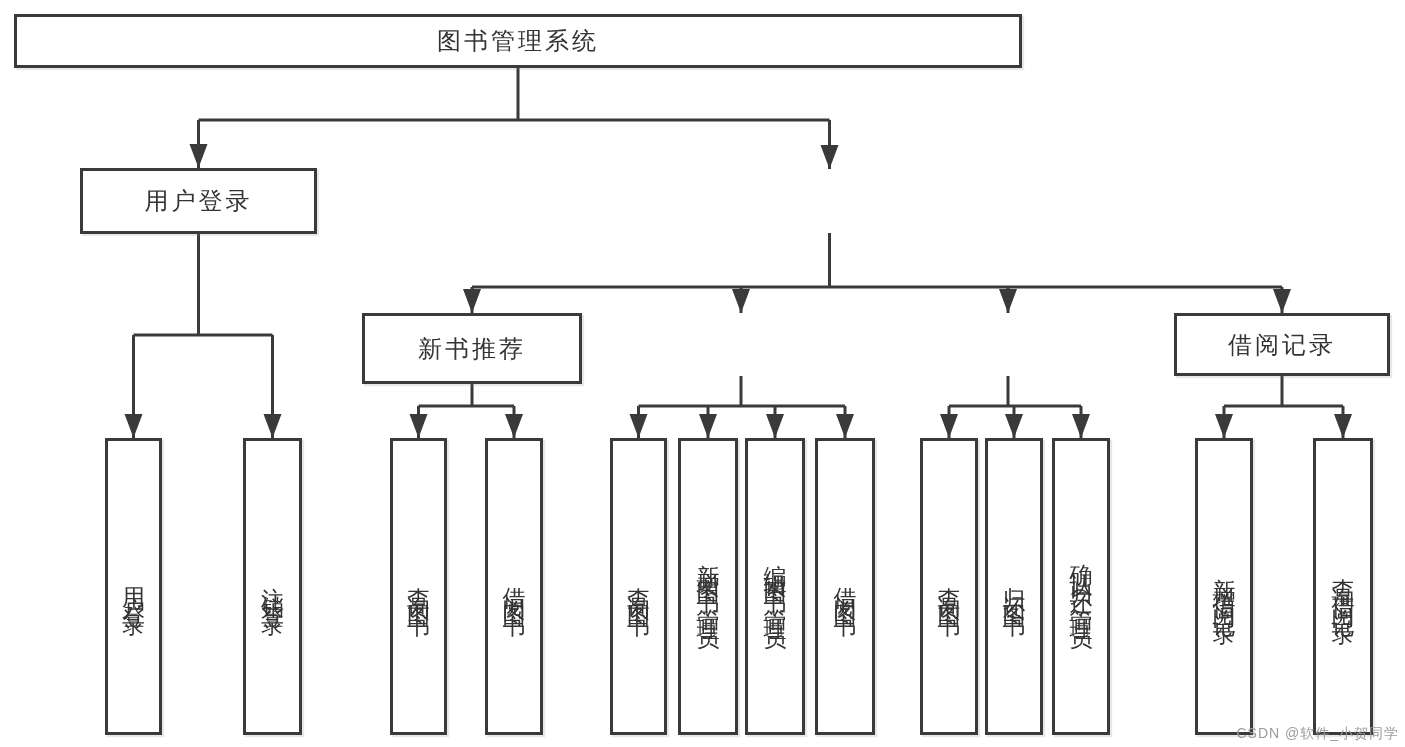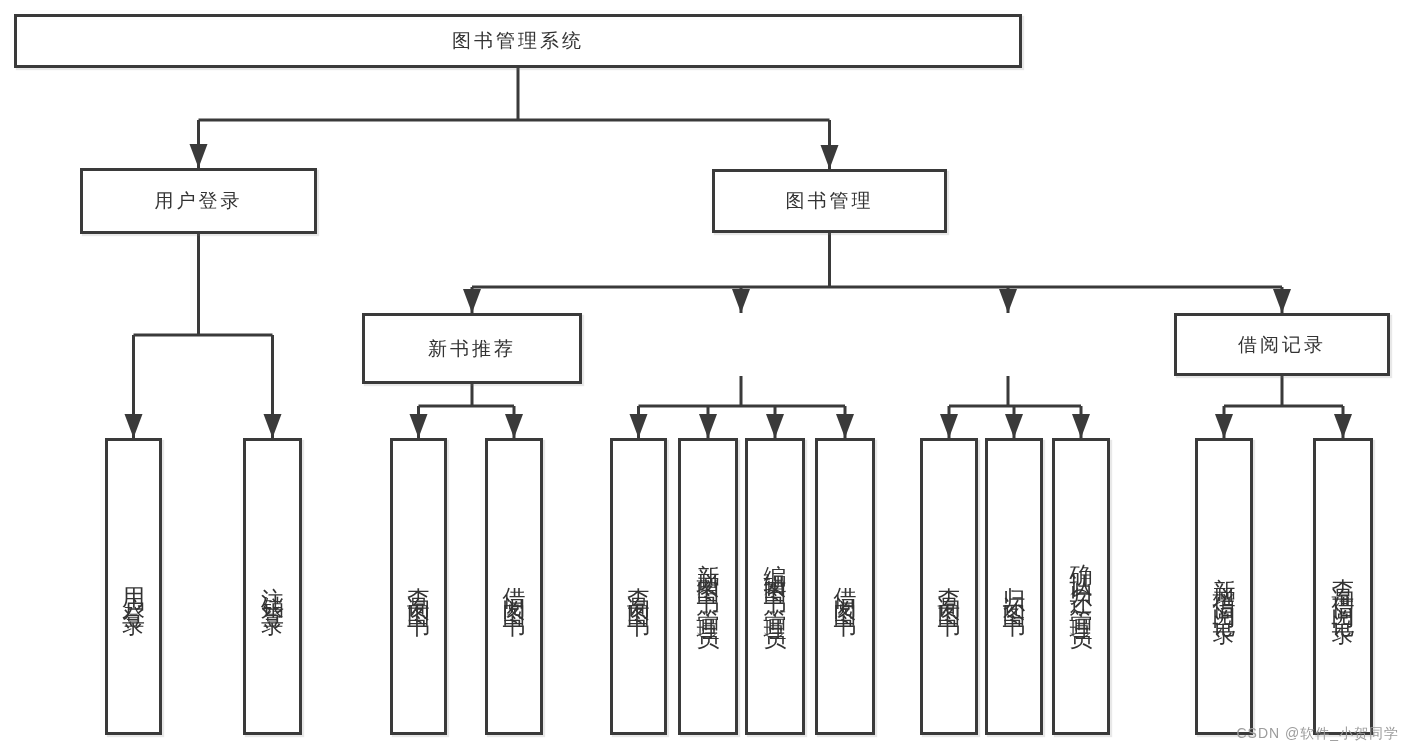--- a/index.html
+++ b/index.html
@@ -7,21 +7,21 @@
     position:relative;width:1405px;height:747px;background:#fff;
     font-family:"Liberation Sans","DejaVu Sans",sans-serif;overflow:hidden;
   }
   svg.connectors{position:absolute;left:0;top:0;width:1405px;height:747px;}
   svg.connectors path{fill:none;stroke:var(--line,#3a3a3a);stroke-width:3;}
   svg.connectors polygon{fill:var(--line,#3a3a3a);}
   .box{
     position:absolute;box-sizing:border-box;background:#fff;
     border:3px solid var(--line,#3a3a3a);
     display:flex;align-items:center;justify-content:center;
-    color:var(--text,#333333);font-size:19px;letter-spacing:3px;
+    color:var(--text,#333333);font-size:24px;letter-spacing:3px;
     box-shadow:2px 2px 1px rgba(130,130,130,.18);
     white-space:nowrap;
   }
   .box.v{
     writing-mode:vertical-rl;
     font-size:23px;letter-spacing:9px;line-height:1;
   }
   .watermark{
     position:absolute;right:6px;bottom:4px;
     color:var(--watermark,#9c9c9c);font-size:14px;letter-spacing:1px;
@@ -58,21 +58,20 @@
     <polygon points="940,414 958,414 949,438"></polygon>
     <polygon points="1005,414 1023,414 1014,438"></polygon>
     <polygon points="1072,414 1090,414 1081,438"></polygon>
     <polygon points="1215,414 1233,414 1224,438"></polygon>
     <polygon points="1334,414 1352,414 1343,438"></polygon>
   </svg>
 
   <div class="box" style="left:14px;top:14px;width:1008px;height:54px">图书管理系统</div>
 
   <div class="box" style="left:80px;top:168px;width:237px;height:66px">用户登录</div>
-  <div class="box" style="left:712px;top:169px;width:235px;height:64px">图书管理</div>
 
   <div class="box" style="left:362px;top:313px;width:220px;height:71px">新书推荐</div>
   <div class="box" style="left:1174px;top:313px;width:216px;height:63px">借阅记录</div>
 
   <div class="box v" style="left:105px;top:438px;width:57px;height:297px">用户登录</div>
   <div class="box v" style="left:243px;top:438px;width:59px;height:297px">注销登录</div>
 
   <div class="box v" style="left:390px;top:438px;width:57px;height:297px">查询图书</div>
   <div class="box v" style="left:485px;top:438px;width:58px;height:297px">借阅图书</div>
 

